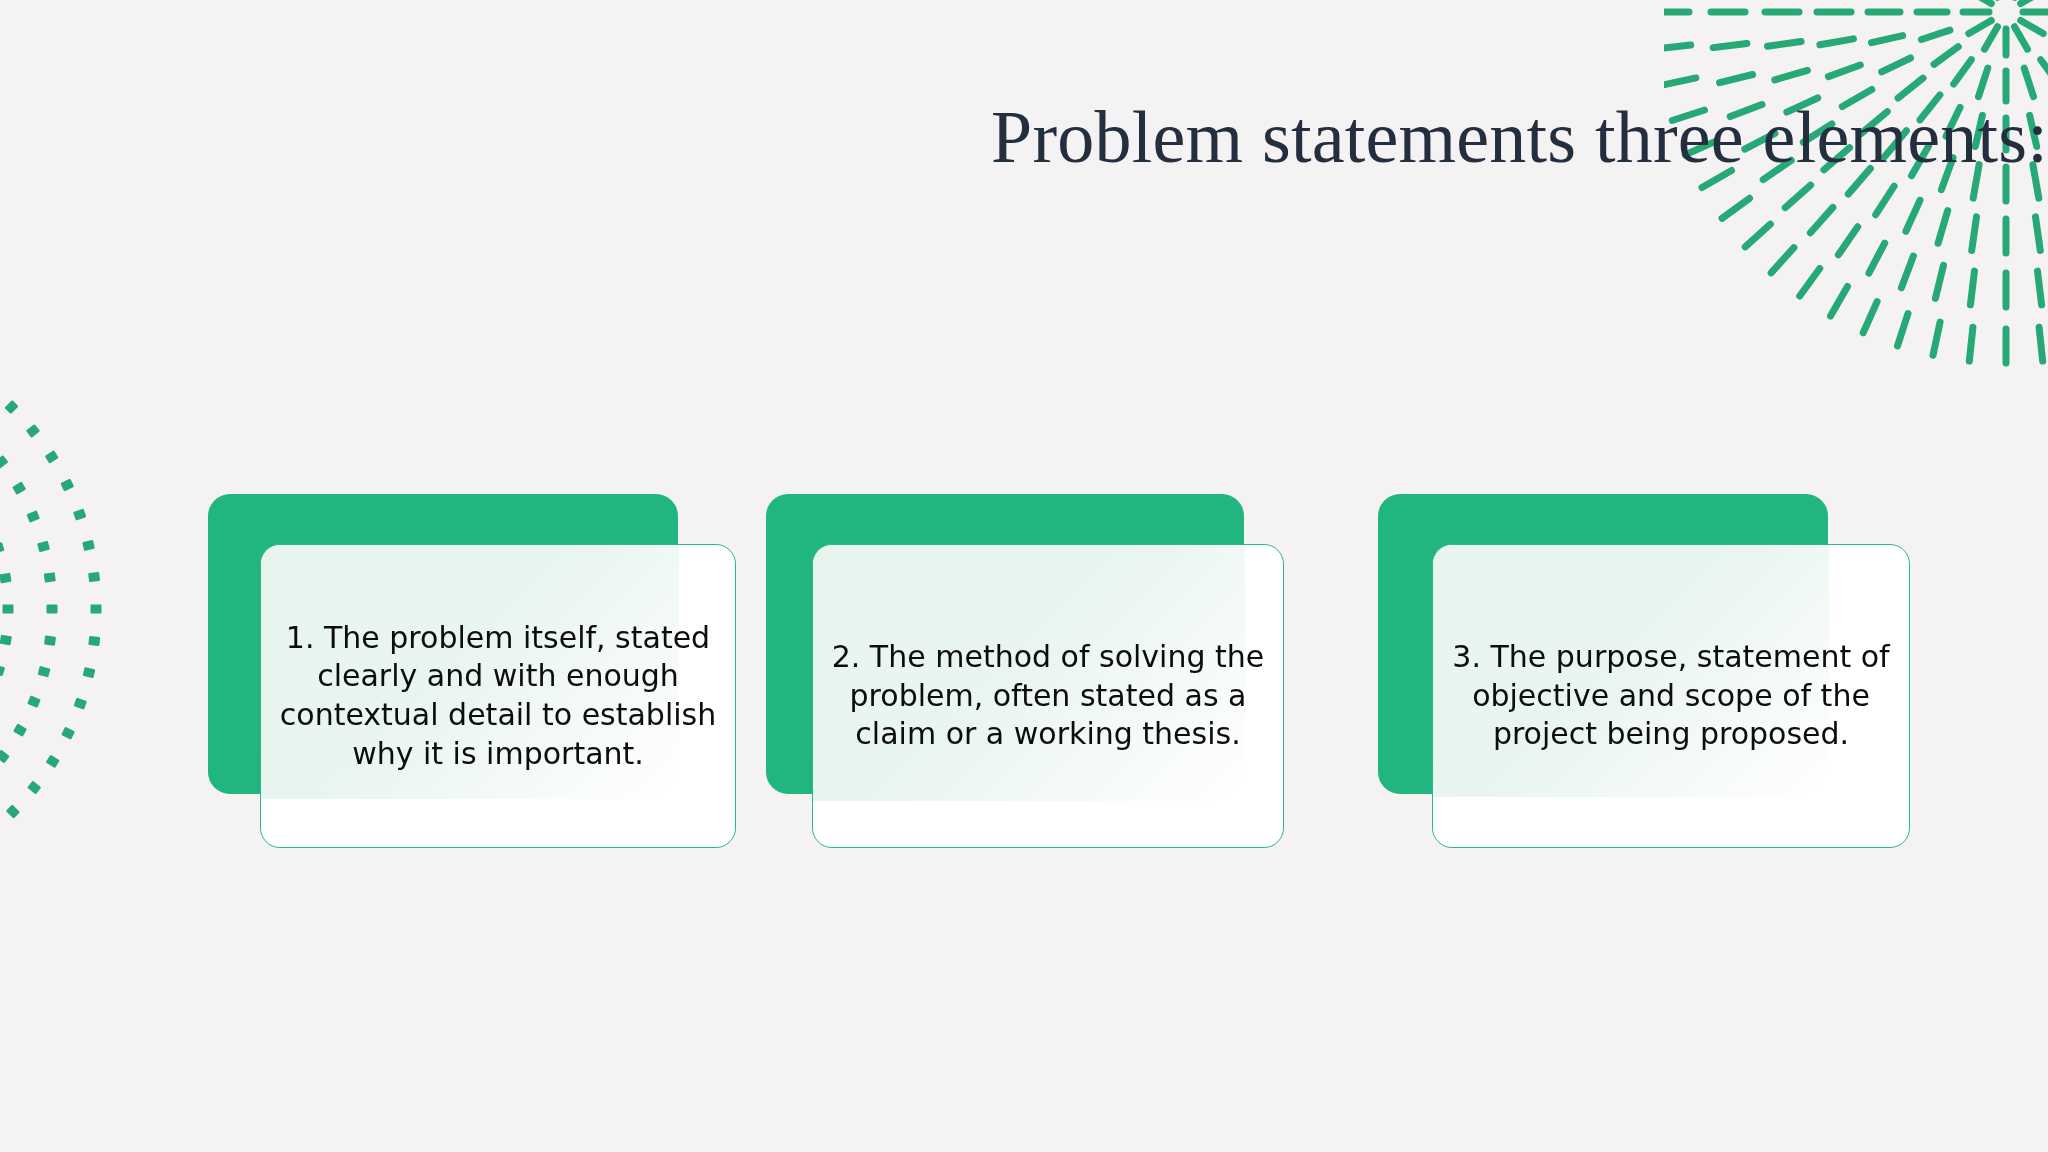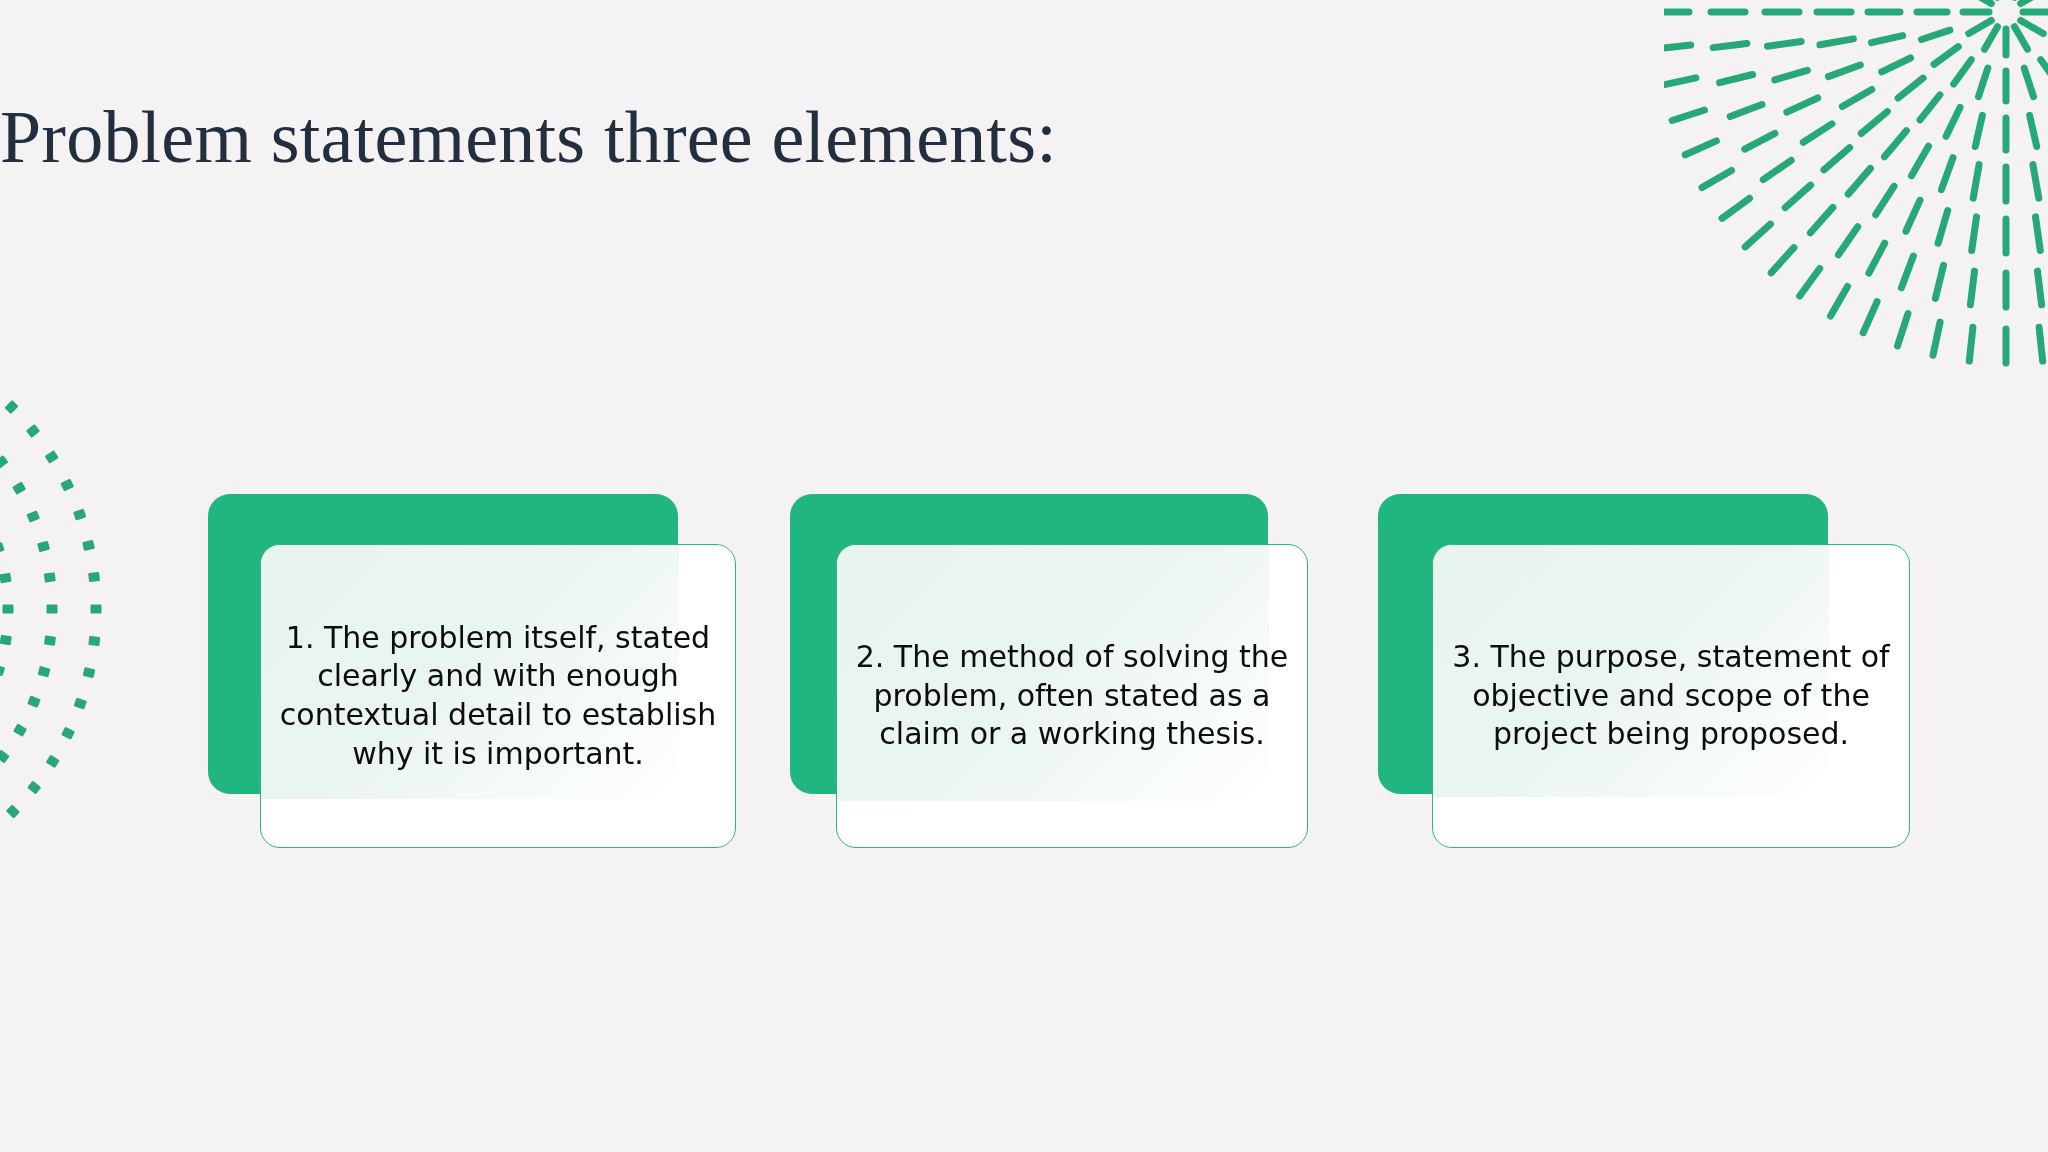--- a/index.html
+++ b/index.html
@@ -41,21 +41,21 @@
     height: 560px;
   }
   .deco svg { display: block; width: 100%; height: 100%; }
 
   
   #page-title {
     position: absolute;
     left: 0;
     top: 96px;
     width: 2048px;
-    text-align: left;
+    text-align: right;
     font-family: "Liberation Serif", "DejaVu Serif", serif;
     font-size: 74px;
     line-height: 1.12;
     font-weight: 400;
     letter-spacing: 0.2px;
     color: #232f3e;
     white-space: nowrap;
   }
 
   
@@ -67,21 +67,21 @@
     height: 1152px;
   }
 
   .card {
     position: absolute;
     top: 494px;
     width: 480px;
     height: 354px;
   }
   .card.card-1 { left: 208px; }
-  .card.card-2 { left: 790px; text-decoration: underline; }
+  .card.card-2 { left: 766px; text-decoration: underline; }
   .card.card-3 { left: 1378px; padding-left: 45px; }
 
   
   .card-shadow {
     position: absolute;
     left: 0;
     top: 0;
     width: 470px;
     height: 300px;
     background: #21b680;

